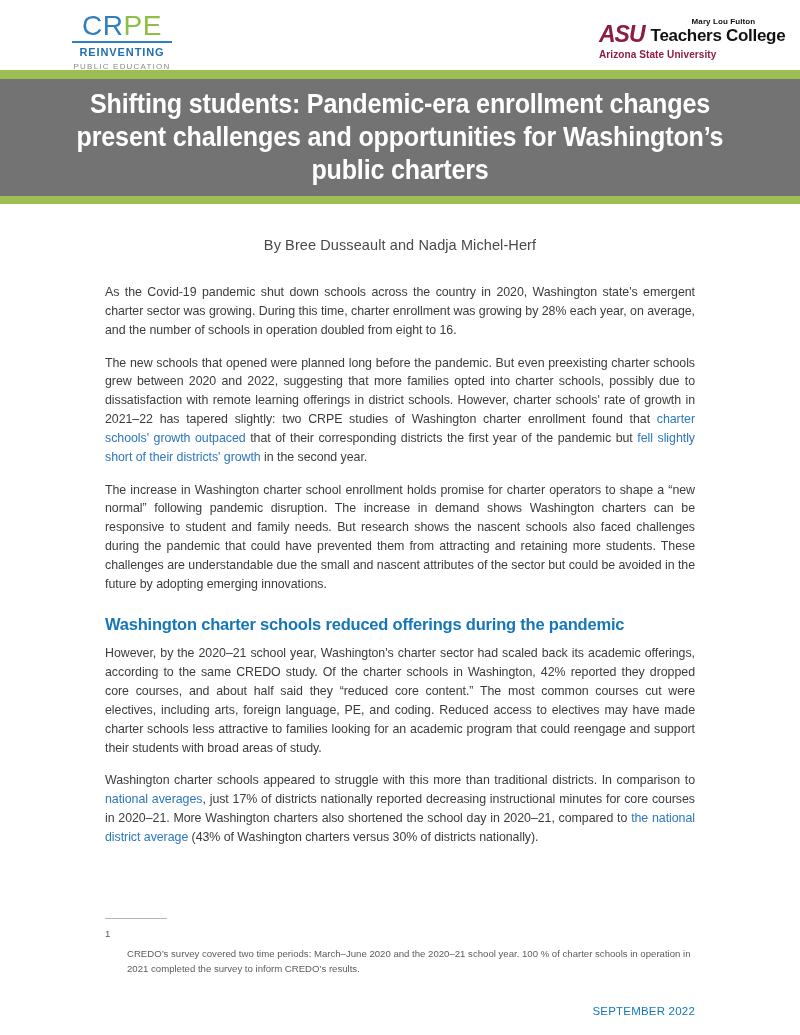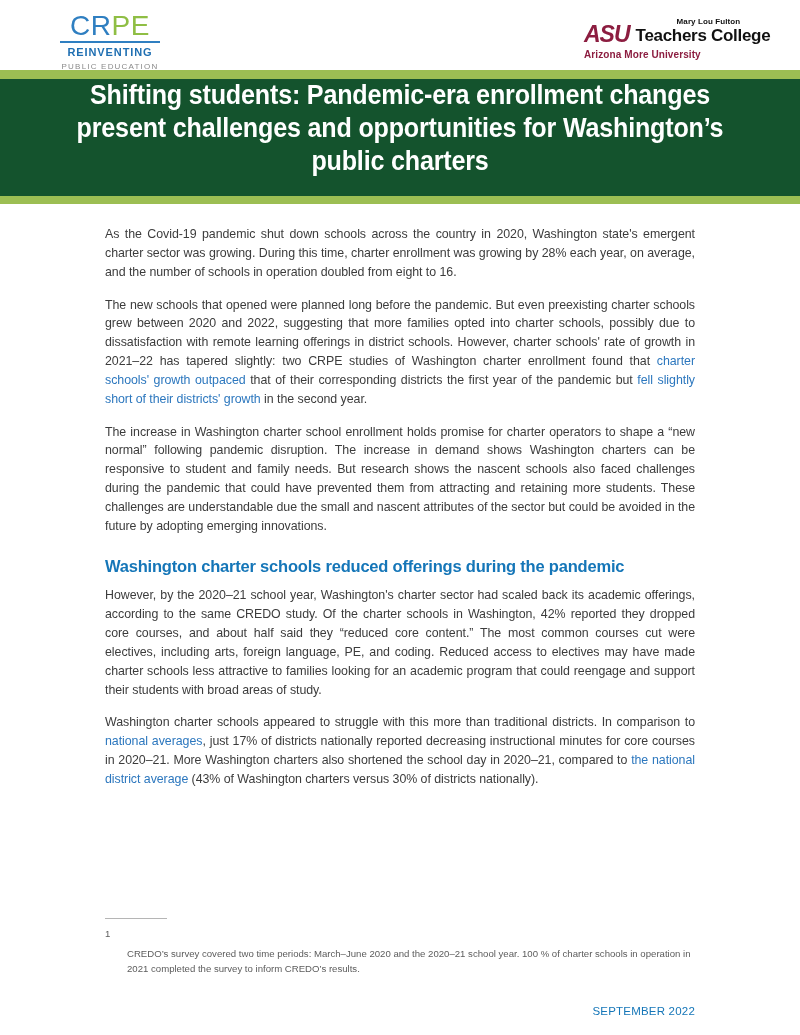--- a/index.html
+++ b/index.html
@@ -16,21 +16,21 @@
   }
 
   
   .header {
     position: relative;
     height: 70px;
     width: 800px;
   }
   .crpe-logo {
     position: absolute;
-    left: 60px; top: 12px;
+    left: 72px; top: 12px;
     width: 100px;
     text-align: center;
     line-height: 1;
     user-select: none;
   }
   .crpe-word {
     font-family: "Liberation Sans", sans-serif;
     font-size: 28px;
     font-weight: 400;
     letter-spacing: 0.5px;
@@ -55,21 +55,21 @@
     font-size: 8px;
     font-weight: normal;
     color: #8a8a8a;
     letter-spacing: 1.2px;
     line-height: 1.2;
     margin-top: 4px;
   }
 
   .asu-logo {
     position: absolute;
-    left: 584px; top: 18px;
+    left: 599px; top: 18px;
     line-height: 1;
     user-select: none;
   }
   .asu-row {
     display: flex;
     align-items: flex-end;
     gap: 6px;
   }
   .asu-mark {
     font-family: "Liberation Sans", sans-serif;
@@ -106,22 +106,22 @@
 
   
   .stripe-top {
     position: absolute; left: 0; top: 70px;
     width: 800px; height: 9px;
     background: #9CBE53;
   }
   .title-banner {
     position: absolute; left: 0; top: 79px;
     width: 800px; height: 117px;
-    background: #14532d;
-    display: flex; justify-content: center;
+    background: #737373;
+    display: flex; align-items: center; justify-content: center;
   }
   .title-text {
     color: #ffffff;
     font-family: "Liberation Sans", sans-serif;
     font-weight: bold;
     font-size: 27px;
     line-height: 1.22;
     text-align: center;
     letter-spacing: -0.2px;
     width: 730px;
@@ -211,33 +211,34 @@
   </div>
 
   <div class="asu-logo">
     <div class="asu-row">
       <div class="asu-mark">ASU</div>
       <div class="asu-titles">
         <div class="asu-small">Mary Lou Fulton</div>
         <div class="asu-big">Teachers College</div>
       </div>
     </div>
-    <div class="asu-univ">Arizona More University</div>
+    <div class="asu-univ">Arizona State University</div>
   </div>
 
 </div>
 
 <div class="stripe-top"></div>
 <div class="title-banner">
   <div class="title-text">Shifting students: Pandemic-era enrollment changes present challenges and opportunities for Washington’s public charters</div>
 </div>
 <div class="stripe-bottom"></div>
 
 <div class="content">
 
+  <div class="byline">By Bree Dusseault and Nadja Michel-Herf</div>
 
   <p class="body">As the Covid-19 pandemic shut down schools across the country in 2020, Washington state's emergent charter sector was growing. During this time, charter enrollment was growing by 28% each year, on average, and the number of schools in operation doubled from eight to 16.</p>
 
   <p class="body"><span>The new schools that opened were planned long before the pandemic. But even preexisting charter schools grew between 2020 and 2022, suggesting that more families opted into charter schools, possibly due to dissatisfaction with remote learning offerings in district schools. However, charter schools' rate of growth in 2021–22 has tapered slightly: two CRPE studies of Washington charter enrollment found that </span><a class="link" href="#">charter schools' growth outpaced</a><span> that of their corresponding districts the first year of the pandemic but </span><a class="link" href="#">fell slightly short of their districts' growth</a><span> in the second year.</span></p>
 
   <p class="body">The increase in Washington charter school enrollment holds promise for charter operators to shape a “new normal” following pandemic disruption. The increase in demand shows Washington charters can be responsive to student and family needs. But research shows the nascent schools also faced challenges during the pandemic that could have prevented them from attracting and retaining more students. These challenges are understandable due the small and nascent attributes of the sector but could be avoided in the future by adopting emerging innovations.</p>
 
   <h2 class="section">Washington charter schools reduced offerings during the pandemic</h2>
 
 

